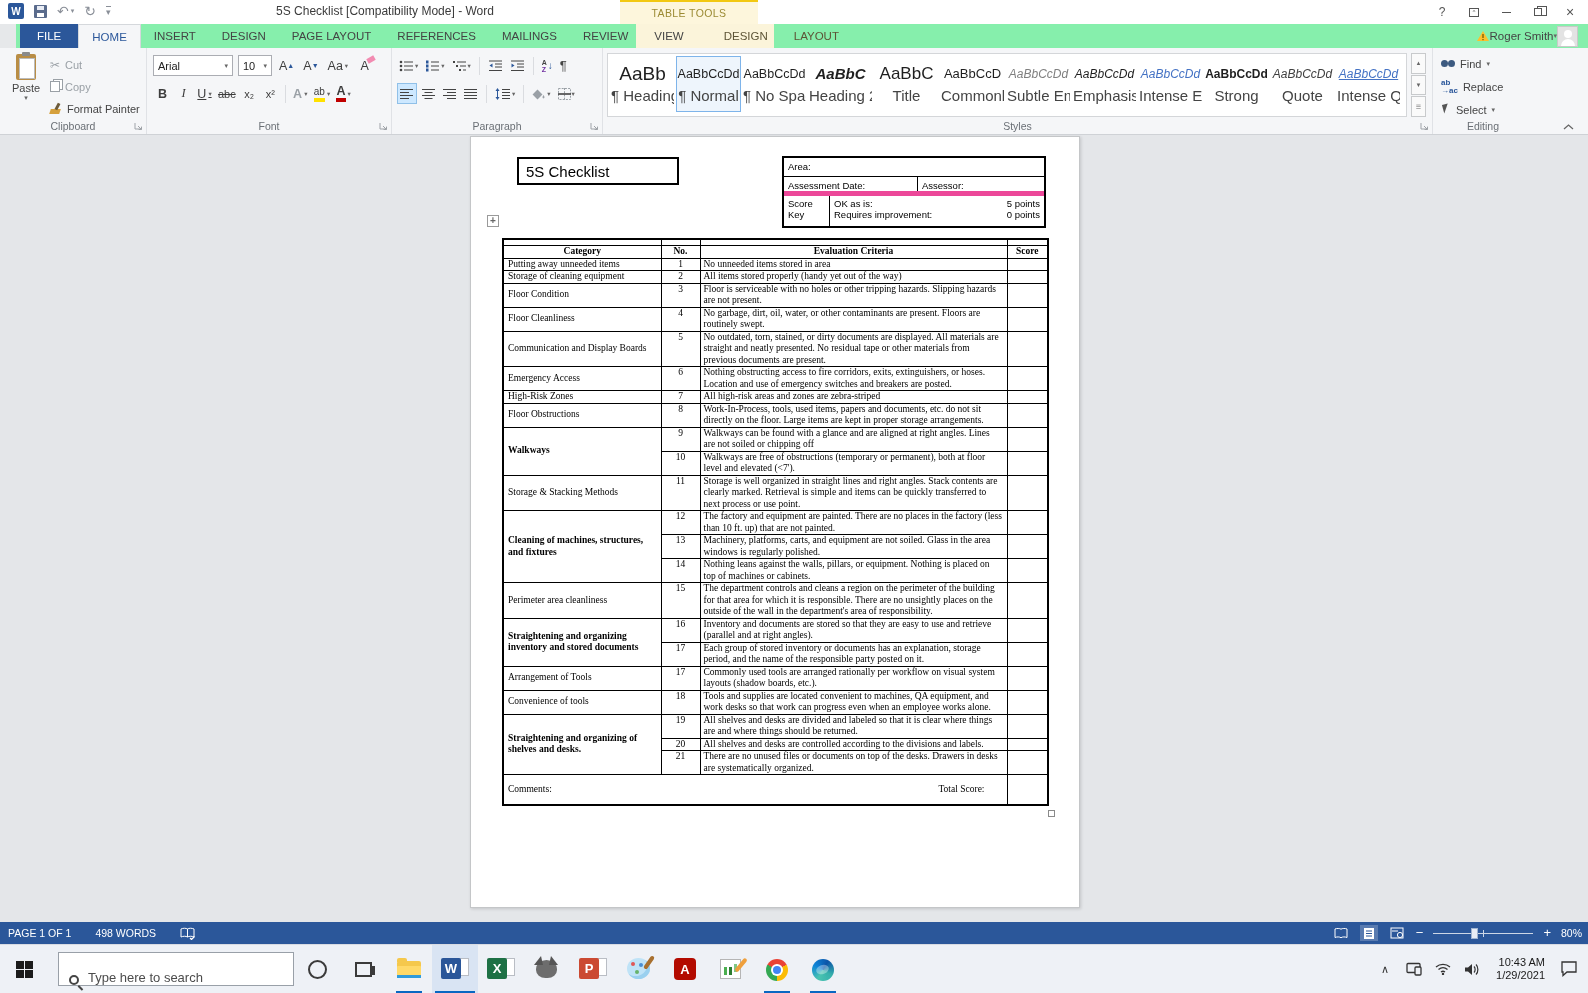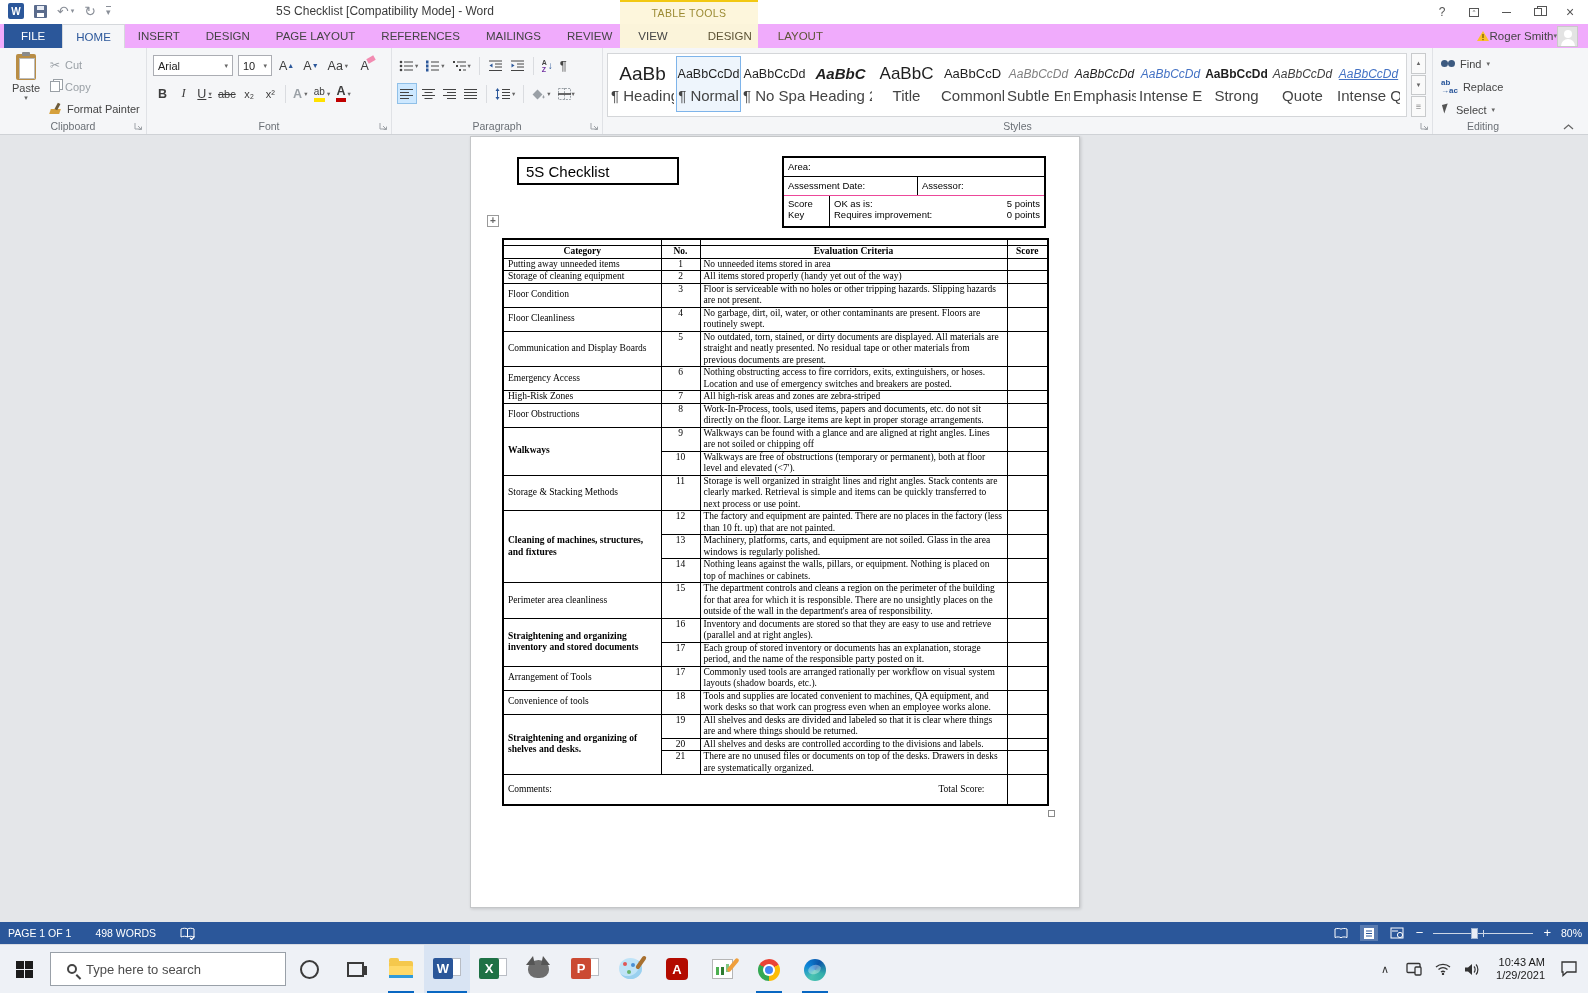--- a/index.html
+++ b/index.html
@@ -22,21 +22,21 @@
     border-top:2px solid #f2c811; color:#9c8b34; font-size:10.5px; letter-spacing:.4px;
     display:flex; align-items:center; justify-content:center; }
   .win-controls { position:absolute; right:4px; top:0; height:24px; display:flex; align-items:center; gap:4px; }
   .wc { width:28px; height:20px; display:flex; align-items:center; justify-content:center; color:#555; font-size:12px; }
   .wc-min i{display:block;width:9px;border-bottom:1px solid #555;}
   .wc-rest i{display:block;width:8px;height:8px;border:1px solid #555;position:relative;background:#fff;}
   .wc-rest i::before{content:'';position:absolute;left:2px;top:-3px;width:8px;height:8px;border:1px solid #555;z-index:-1;}
   .wc-ribbon i{display:block;width:10px;height:9px;border:1px solid #555;font-size:6px;line-height:7px;text-align:center;color:#555;}
 
   
-  .tabrow { position:absolute; top:24px; left:0; right:0; height:24px; background:#f0abfc; z-index:25; }
+  .tabrow { position:absolute; top:24px; left:16px; right:0; height:24px; background:#86efac; z-index:25; }
   .ctx-tab-bg { position:absolute; left:620px; top:0; width:138px; height:24px; background:#fbf4da; }
   .tabs { position:absolute; left:4px; top:0; height:24px; display:flex; align-items:stretch; }
   .tab { padding:0 13px; font-size:11.5px; color:#444; display:flex; align-items:center; cursor:default; position:relative; }
   .tab.file { background:#2b579a; color:#fff; padding:0 17px; }
   .tab.active { background:#f5f6f8; color:#2b579a; border:1px solid #d5d8dc; border-bottom:none; }
   .tab.ctx { color:#5d5436; }
   .tab.first-ctx { margin-left:14px; }
   .account { position:absolute; right:10px; top:2px; height:20px; display:flex; align-items:center; }
   .account .uname { font-size:11.5px; color:#444; }
   .account .caret { font-size:7px; color:#666; }
@@ -125,21 +125,21 @@
   .sel-ic::before{content:'';position:absolute;left:2px;top:0;border-left:6px solid #555;border-bottom:9px solid transparent;border-top:0;transform:rotate(-15deg);}
 
   
   .docarea { position:absolute; top:135px; left:0; right:0; bottom:71px; background:#e4e6e9; overflow:hidden; }
   .page { position:absolute; left:470px; top:1px; width:610px; height:772px; background:#fff;
     border:1px solid #c4c6c8; box-shadow:1px 1px 3px rgba(0,0,0,.15); }
   .doc-title { position:absolute; left:46px; top:20px; width:162px; height:28px; border:2px solid #000;
     font-size:15px; color:#000; display:flex; align-items:center; padding-left:7px; }
   .info { position:absolute; left:311px; top:19px; width:264px; border:2px solid #000; font-size:9.5px; color:#000; }
   .info-row1 { height:19px; border-bottom:1px solid #000; padding:3px 4px; }
-  .info-row2 { height:19px; border-bottom:1px solid #ec4899; display:flex;justify-content:center; }
+  .info-row2 { height:19px; border-bottom:5px solid #ec4899; display:flex;justify-content:center; }
   .info-ad { width:134px; border-right:1px solid #000; padding:3px 4px; }
   .info-as { flex:1; padding:3px 4px; }
   .info-row3 { height:30px; display:flex; }
   .info-sk { width:46px; border-right:1px solid #000; padding:2px 4px; line-height:11px; }
   .info-keys { flex:1; padding:2px 4px; }
   .key-line { display:flex; justify-content:space-between; line-height:11px; }
   .move-handle { position:absolute; left:16px; top:78px; width:12px; height:12px; border:1px solid #9a9a9a;
     background:#fff; color:#666; font-size:10px; line-height:9px; text-align:center; font-weight:bold; }
   .tbl-wrap { position:absolute; left:31px; top:101px; width:545px; }
   table.main { border-collapse:collapse; table-layout:fixed; width:545px; font-size:9.5px; line-height:11.5px; color:#000;font-family:Liberation Serif, serif; }
@@ -167,21 +167,21 @@
   .zoom-knob { position:absolute; left:38px; top:-5px; width:7px; height:11px; background:#e8edf5; border:1px solid #9fb4d2; }
   .zbtn { font-size:13px; line-height:12px; }
 
   
   .taskbar { position:absolute; left:0; right:0; bottom:0; height:49px; background:#eef1f6;
     border-top:1px solid #d8dbe2; display:flex; align-items:center; z-index:40; }
   .start { width:48px; height:100%; display:flex; align-items:center; justify-content:center; }
   .winlogo { width:17px; height:17px; display:grid; grid-template-columns:8px 8px; grid-template-rows:8px 8px; gap:1px; }
   .winlogo span { background:#1b1b1b; }
   .searchbox { width:236px; height:34px; background:#fff; border:1px solid #99a0a8; display:flex;
-    align-items:center; gap:9px; padding:0 16px; margin-left:2px; }
+    align-items:flex-end; gap:9px; padding:0 10px; margin-left:10px; }
   .mag { width:10px; height:10px; border:2px solid #444; border-radius:50%; position:relative; flex:none; }
   .mag::after{content:'';position:absolute;left:8px;top:8px;width:6px;height:2px;background:#444;transform:rotate(45deg);transform-origin:0 0;}
   .search-text { font-size:13px; color:#4c4c4c; }
   .tb-btn { width:46px; height:100%; display:flex; align-items:center; justify-content:center; position:relative; }
   .cortana { width:19px; height:19px; border:2px solid #3a3a3a; border-radius:50%; }
   .taskview { width:17px; height:15px; border:2px solid #3a3a3a; position:relative; background:#eef1f6; }
   .taskview::after{content:'';position:absolute;right:-5px;top:2px;width:4px;height:9px;background:#3a3a3a;}
   .tb-apps { display:flex; height:100%; }
   .tb-app { width:46px; height:100%; display:flex; align-items:center; justify-content:center; position:relative; }
   .tb-app.running::after { content:''; position:absolute; bottom:0; left:10px; right:10px; height:2px; background:#0867c2; }

